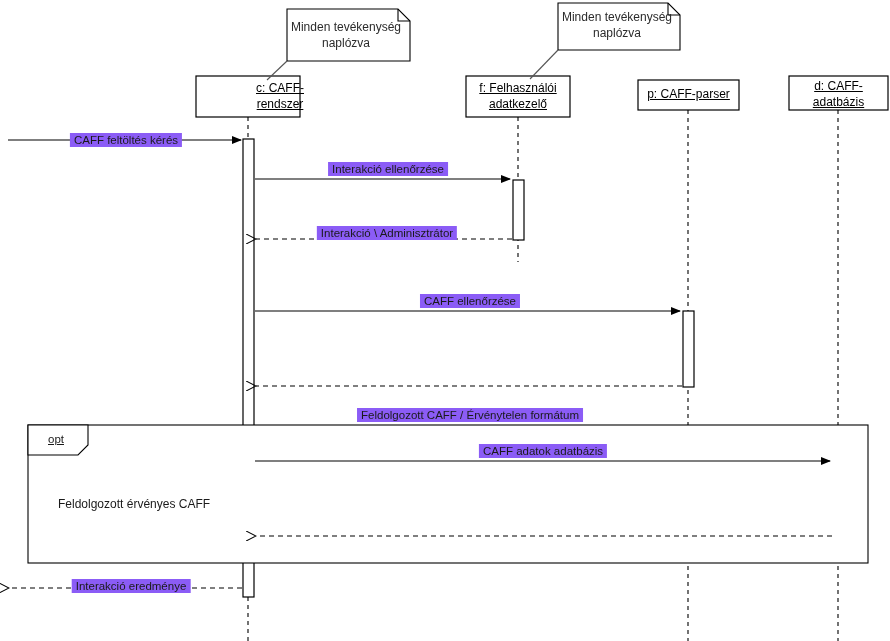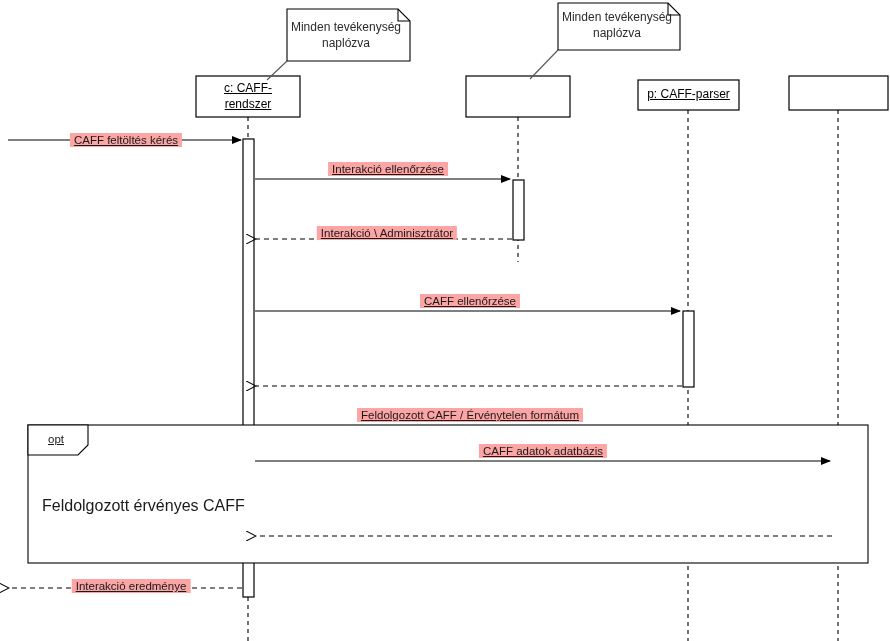--- a/index.html
+++ b/index.html
@@ -28,23 +28,22 @@
   .lbl {
     position: absolute;
     font-size: 11.5px;
     color: #1a1a1a;
     white-space: nowrap;
     line-height: 14px;
   }
   .lbl-c {
     transform: translateX(-50%);
     text-align: center;
-    background: #fca5a5;
+    background: #8b5cf6;
     padding: 0 4px;
-    text-decoration: underline;
   }
   .box-label {
     position: absolute;
     text-align: center;
     font-size: 12px;
     line-height: 16px;
     color: #000000;
     text-decoration: underline;
     white-space: nowrap;
   }
@@ -56,23 +55,24 @@
     color: #2b2b2b;
     white-space: nowrap;
   }
   .frag-label {
     position: absolute;
     font-size: 11.5px;
     color: #1a1a1a;
   }
   .frag-cond {
     position: absolute;
-    font-size: 16px;
+    font-size: 12px;
     color: #1a1a1a;
     white-space: nowrap;
+    margin-left: 16px;
   }
 </style>
 </head>
 <body>
 
 <div id="canvas">
 
   <svg class="layer" viewBox="0 0 890 641" xmlns="http://www.w3.org/2000/svg">
     <defs>
       <marker id="arrowFilled" markerWidth="10" markerHeight="8" refX="9" refY="4" orient="auto" markerUnits="userSpaceOnUse">
@@ -133,30 +133,38 @@
       <line x1="682" y1="386" x2="256" y2="386" stroke-width="1.1" stroke-dasharray="5,4" marker-end="url(#arrowOpen)"></line>
 
       <line x1="255" y1="461" x2="830" y2="461" stroke-width="1.1" marker-end="url(#arrowFilled)"></line>
 
       <line x1="832" y1="536" x2="256" y2="536" stroke-width="1.1" stroke-dasharray="5,4" marker-end="url(#arrowOpen)"></line>
 
       <line x1="242" y1="588" x2="9" y2="588" stroke-width="1.1" stroke-dasharray="5,4" marker-end="url(#arrowOpen)"></line>
     </g>
   </svg>
 
-  <div class="box-label" style="left:196px; top:80px; width:104px;">
+  <div class="box-label" style="left:196px; top:80px; width:104px;padding-left:32px;">
     <div>c: CAFF-</div>
     <div>rendszer</div>
   </div>
 
+  <div class="box-label" style="left:466px; top:80px; width:104px;">
+    <div>f: Felhasználói</div>
+    <div>adatkezelő</div>
+  </div>
 
   <div class="box-label" style="left:638px; top:86px; width:101px;">
     <div>p: CAFF-parser</div>
   </div>
 
+  <div class="box-label" style="left:789px; top:78px; width:99px;">
+    <div>d: CAFF-</div>
+    <div>adatbázis</div>
+  </div>
 
   <div class="note-label" style="left:287px; top:19px; width:118px;">
     <div>Minden tevékenység</div>
     <div>naplózva</div>
   </div>
 
   <div class="note-label" style="left:558px; top:9px; width:118px;">
     <div>Minden tevékenység</div>
     <div>naplózva</div>
   </div>

